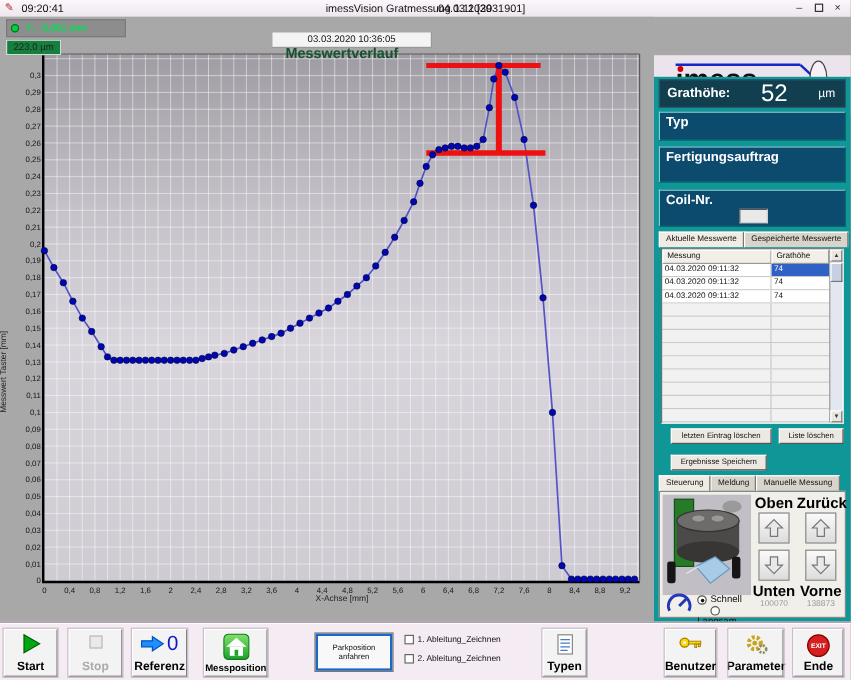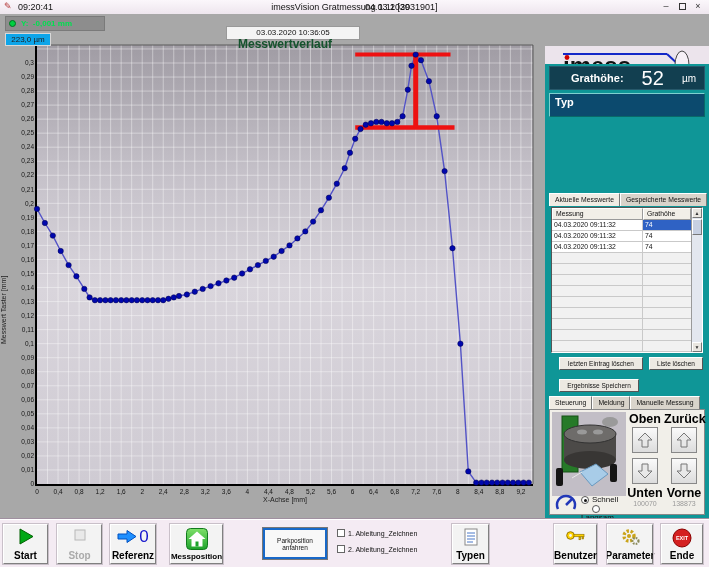--- a/index.html
+++ b/index.html
@@ -17,42 +17,42 @@
   #wc-min { right:36px; }
   #wc-max { right:20px; }
   #wc-max span { display:inline-block; width:7px; height:7px; border:1px solid #333; margin-top:2px; }
   #wc-close { right:4px; }
 
   
   #chart-panel { position:absolute; left:0; top:14px; width:545px; height:504px; background:#a8a8a8; }
   #status-box { position:absolute; left:5px; top:2px; width:100px; height:15px; background:#8d8d8d;
     border:1px solid #7a7a7a; color:#00e050; font-size:8px; font-weight:bold; display:flex; align-items:center; }
   #status-dot { width:7px; height:7px; border-radius:50%; background:#00d040; border:1px solid #007020; margin:0 5px 0 3px; }
-  #probe-box { position:absolute; left:5px; top:19px; width:46px; height:13px; background:#0ea5e9;
+  #probe-box { position:absolute; left:5px; top:19px; width:46px; height:13px; background:#15803d;
     border:1px solid #d8d8d8; font-size:8px; color:#222; text-align:center; line-height:11px; }
   #timestamp-box { position:absolute; left:226px; top:12px; width:134px; height:14px; background:#f4f4f4;
     border:1px solid #999; font-size:8px; text-align:center; line-height:12px; color:#111; }
   #chart-title { position:absolute; left:37px; top:23px; width:496px; text-align:center;
     color:#14532d; font-weight:bold; font-size:12px; }
   #chart-svg { position:absolute; left:0; top:0; }
   #x-axis-label { position:absolute; left:37px; top:482px; width:496px; text-align:center; font-size:7px; color:#222; }
   #y-axis-label { position:absolute; left:0px; top:330px; transform:rotate(-90deg); transform-origin:0 0;
     font-size:7px; color:#222; white-space:nowrap; }
 
   
   #right-panel { position:absolute; left:545px; top:14px; width:164px; height:504px; }
   #logo-area { position:absolute; left:0; top:0; width:164px; height:50px; background:#ece4ec;margin-top:32px; }
   #logo-subtitle { position:absolute; left:40px; top:28px; width:120px; font-size:5.8px; color:#cc1111; text-align:center; }
   #logo-banner { position:absolute; left:52px; top:38px; width:106px; height:11px; background:#f7f700;
     border:1px solid #b8b800; color:#990000; font-weight:bold; font-size:6.5px; text-align:center; line-height:9px; }
   #teal-area { position:absolute; left:0; top:50px; width:164px; height:454px; background:#0f9697; }
 
   #grathoehe-box { position:absolute; left:4px; top:2px; width:156px; height:24px; background:#123f50;
     border:1px solid #27596b; display:flex; align-items:center; color:#fff; }
-  #grathoehe-box .glabel { font-size:11px; font-weight:bold; padding-left:21px; }
+  #grathoehe-box .glabel { font-size:11px; font-weight:bold; padding-left:6px; }
   #grathoehe-box .gvalue { flex:1; text-align:center; font-size:20px; }
   #grathoehe-box .gunit  { font-size:10px; padding-right:8px; }
 
   .field-box { position:absolute; left:4px; width:156px; background:#0c4a6e;
     border:1px solid; border-color:#7fd0d0 #0a6868 #0a6868 #7fd0d0; color:#fff; }
   .field-box .flabel { font-size:11px; font-weight:bold; padding:2px 0 0 5px; }
   #typ-box { top:29px; height:24px; }
   #fert-box { top:58px; height:30px; }
   #coil-box { top:94px; height:31px; }
   #coil-input { position:absolute; left:66px; top:15px; width:24px; height:12px; background:#e9e9e9;
@@ -405,20 +405,27 @@
 
     <div id="grathoehe-box">
       <span class="glabel">Grathöhe:</span>
       <span class="gvalue">52</span>
       <span class="gunit">µm</span>
     </div>
 
     <div class="field-box" id="typ-box">
       <div class="flabel">Typ</div>
     </div>
+    <div class="field-box" id="fert-box">
+      <div class="flabel">Fertigungsauftrag</div>
+    </div>
+    <div class="field-box" id="coil-box">
+      <div class="flabel">Coil-Nr.</div>
+      <div id="coil-input"></div>
+    </div>
 
     <div class="tabrow" id="tabs-measure">
       <div class="tab active">Aktuelle Messwerte</div>
       <div class="tab">Gespeicherte Messwerte</div>
     </div>
 
     <div id="table-wrap">
       <div class="thead">
         <div class="thcell thc1">Messung</div>
         <div class="thcell thc2">Grathöhe [mm]</div>

